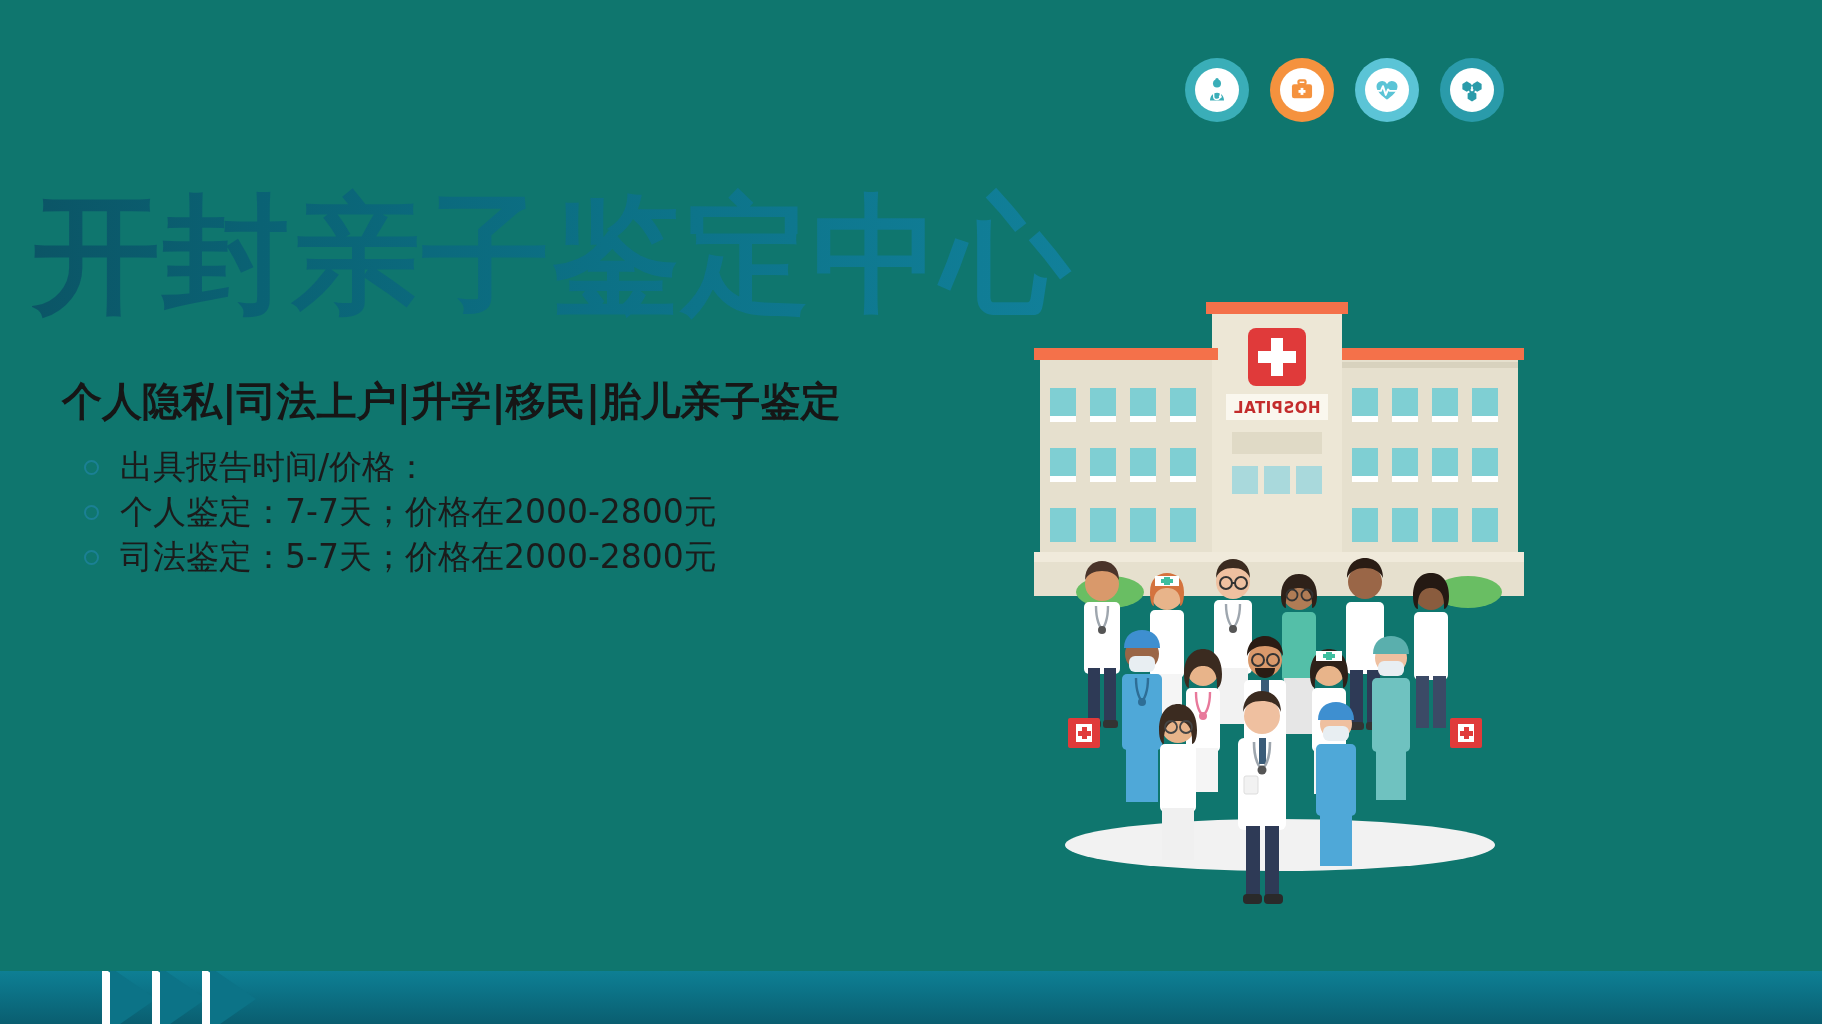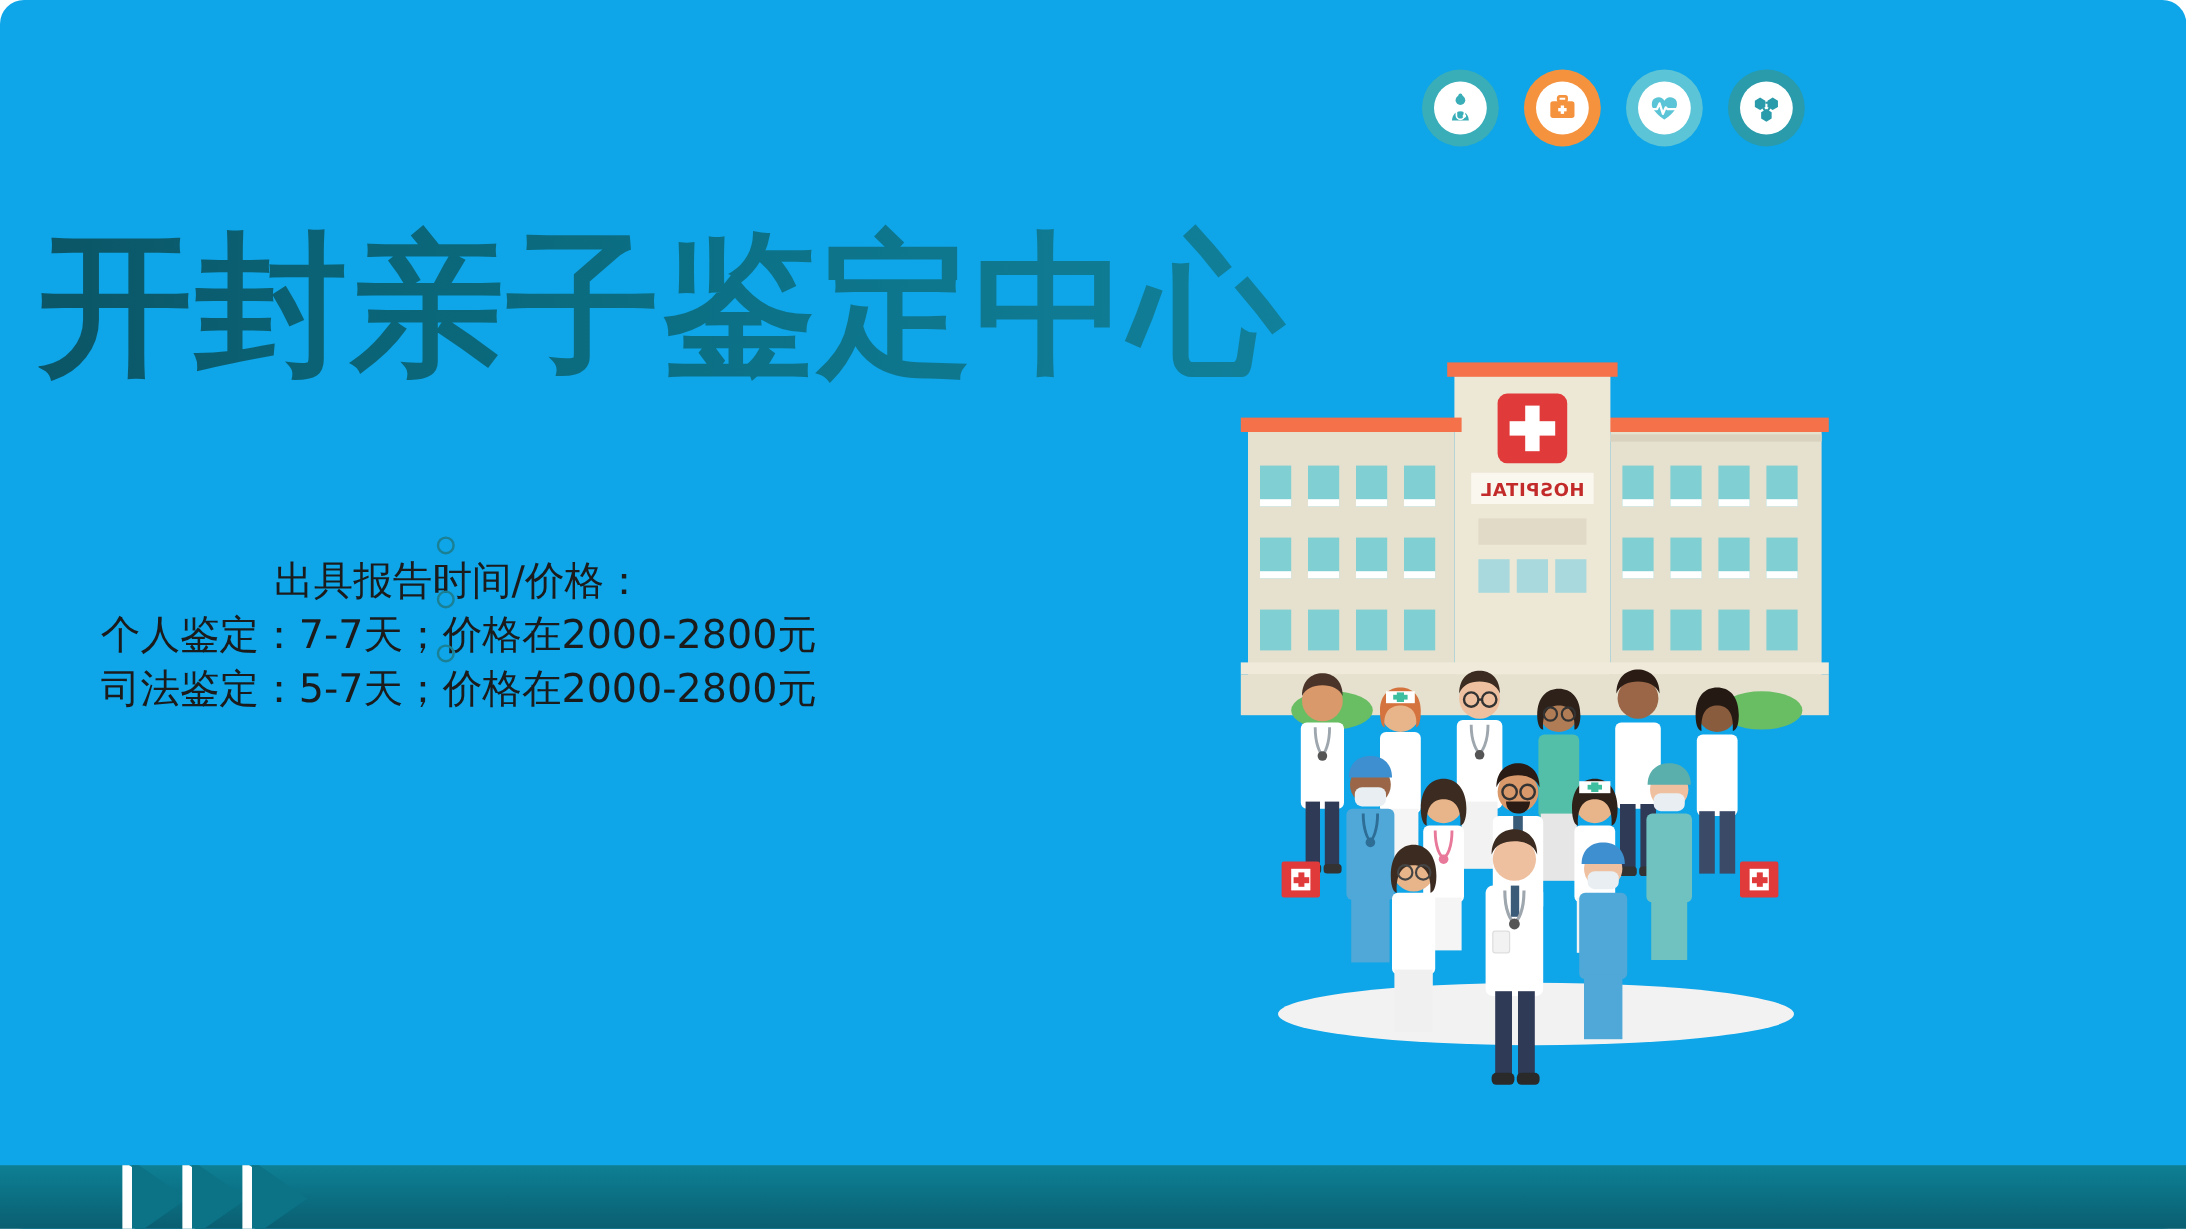--- a/index.html
+++ b/index.html
@@ -7,22 +7,21 @@
   body {
     font-family: "Liberation Sans", "DejaVu Sans", sans-serif;
     background:#ffffff;
     overflow:hidden;
     position:relative;
   }
 
   
   .slide {
     position:absolute; inset:0;
-    background:#0ea5e9;
-    border-radius:20px;
+    background:#0f766e;
   }
 
   
   .icon-row {
     position:absolute;
     top:58px; right:318px;
     display:flex;
     gap:21px;
     align-items:center;
   }
@@ -77,21 +76,20 @@
   }
   .bullets li {
     display:flex;
     align-items:center;
     height:40px;
     margin-bottom:5px;
     font-size:33px;
     color:#1b1b1b;
     white-space:nowrap;
     font-family:"DejaVu Sans","Liberation Sans",sans-serif;
-    flex-direction:column;
   }
   .bullets li .marker {
     width:15px; height:15px;
     border:2.2px solid #1b8094;
     border-radius:50%;
     margin-right:21px;
     flex:0 0 auto;
   }
 
   
@@ -186,20 +184,21 @@
             <line x1="19" y1="16" x2="17" y2="19"></line>
           </g>
         </svg>
       </div>
     </div>
 
   </div>
 
   <div class="title">开封亲子鉴定中心</div>
 
+  <div class="subtitle">个人隐私|司法上户|升学|移民|胎儿亲子鉴定</div>
 
   <ul class="bullets">
     <li>
       <span class="marker"></span>
       <span>出具报告时间/价格：</span>
     </li>
     <li>
       <span class="marker"></span>
       <span>个人鉴定：7-7天；价格在2000-2800元</span>
     </li>

